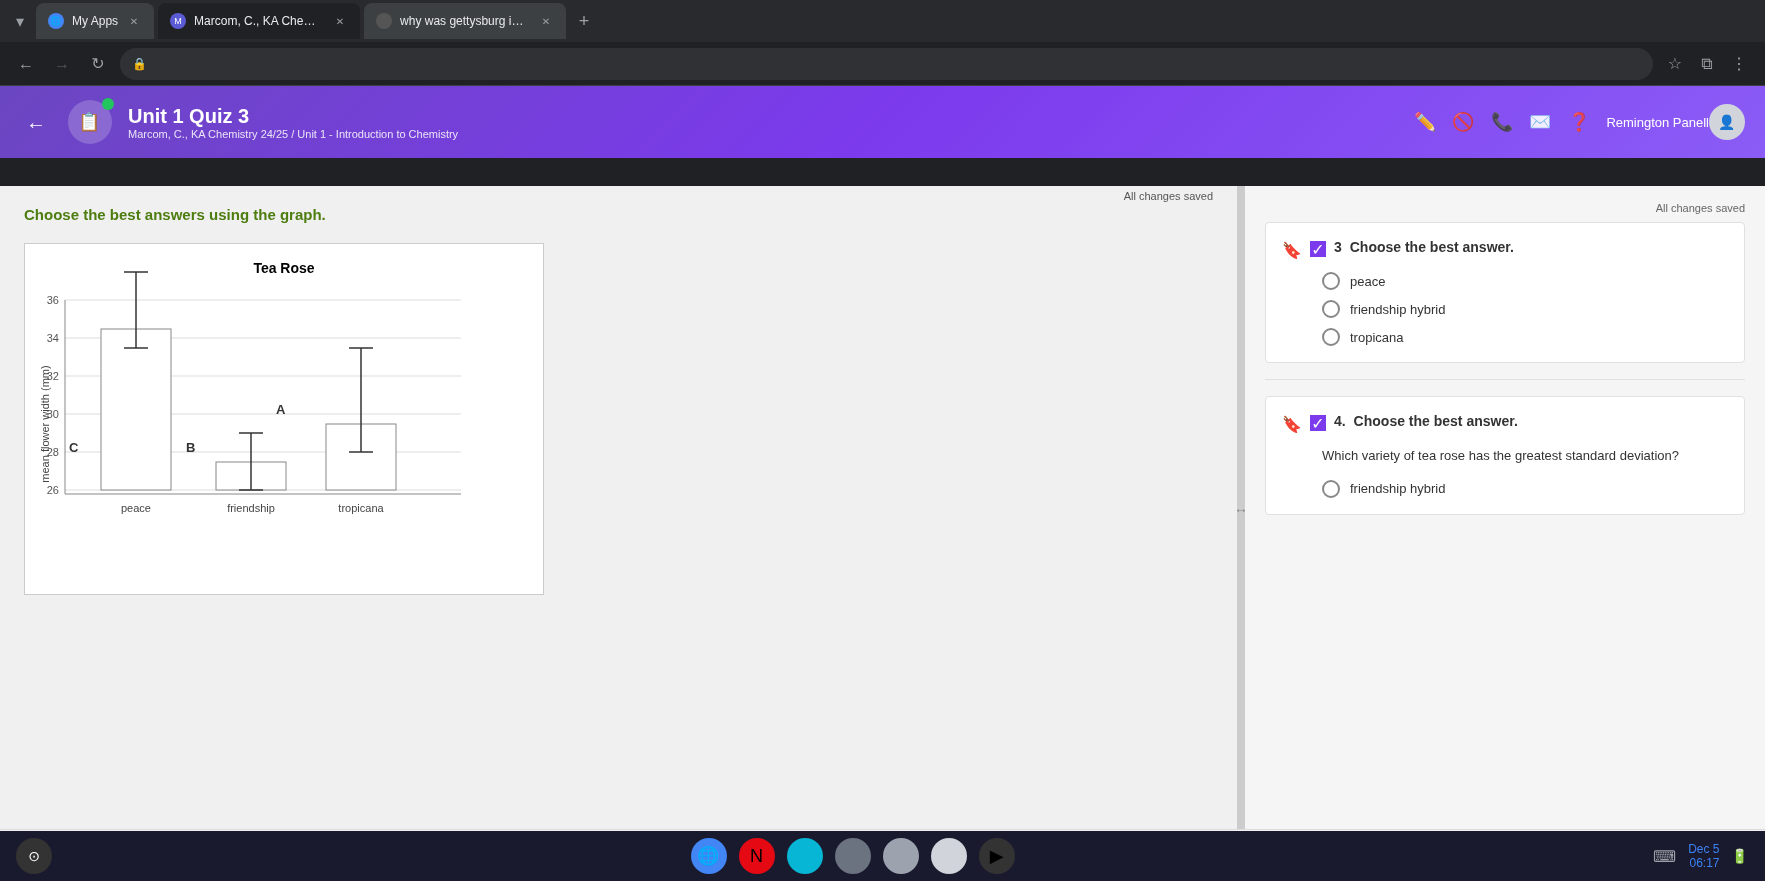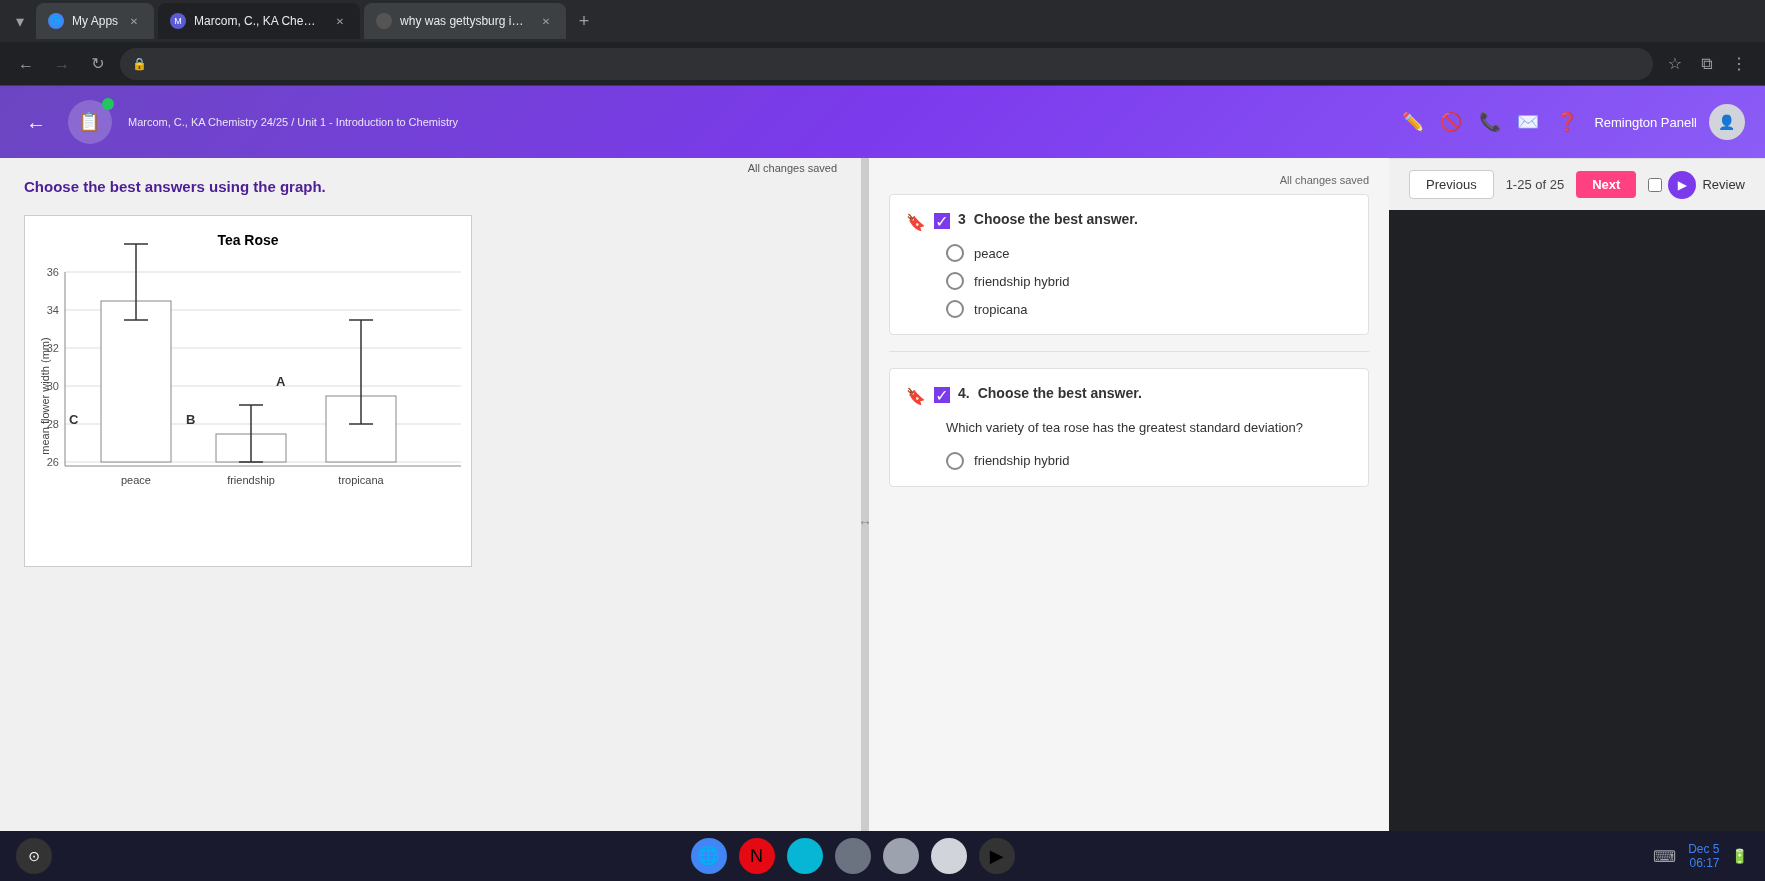--- a/index.html
+++ b/index.html
@@ -217,21 +217,21 @@
     .header-action-icon {
       color: white;
       font-size: 18px;
       cursor: pointer;
       opacity: 0.9;
     }
 
     .header-user {
       display: flex;
       align-items: center;
-      gap: 12px;
+      gap: 0;
       color: white;
       font-size: 13px;
     }
 
     .header-avatar {
       width: 36px;
       height: 36px;
       border-radius: 50%;
       background: #d1d5db;
       display: flex;
@@ -245,26 +245,26 @@
     .graph-panel {
       flex: 1;
       padding: 20px 24px;
       background: #f0f0f0;
       position: relative;
     }
 
     .question-instruction {
       font-size: 15px;
       font-weight: bold;
-      color: #4c1d95;
+      color: #4d7c0f;
       margin-bottom: 20px;
     }
 
     .chart-container {
-      width: 448px;
+      width: 520px;
       background: white;
       border: 1px solid #ccc;
       padding: 16px;
       position: relative;
     }
 
     .chart-title {
       text-align: center;
       font-size: 14px;
       font-weight: bold;
@@ -558,36 +558,37 @@
     </div>
   </div>
 
   <div class="app-header">
     <div class="header-back-btn">←</div>
     <div class="header-logo">
       <span style="color:white;font-size:18px;">📋</span>
       <div class="header-logo-dot"></div>
     </div>
     <div class="header-text">
+      <div class="header-title">Unit 1 Quiz 3</div>
       <div class="header-subtitle">Marcom, C., KA Chemistry 24/25 / Unit 1 - Introduction to Chemistry</div>
     </div>
     <div class="header-actions">
       <span class="header-action-icon">✏️</span>
       <span class="header-action-icon">🚫</span>
       <span class="header-action-icon">📞</span>
       <span class="header-action-icon">✉️</span>
       <span class="header-action-icon">❓</span>
       <div class="header-user">
         <span style="color:white;font-size:13px;">Remington Panell</span>
         <div class="header-avatar">👤</div>
       </div>
     </div>
   </div>
 
-  <div style="display:flex;flex:1;flex-direction:row;position:relative;">
+  <div style="display:flex;flex:1;flex-direction:column;position:relative;margin-top:28px;">
     <div style="display:flex;flex:1;">
 
       <div class="graph-panel">
 
         <div style="position:absolute;top:4px;right:24px;font-size:11px;color:#555;">
           <span>All changes saved</span>
         </div>
 
         <div class="question-instruction">Choose the best answers using the graph.</div>
 

